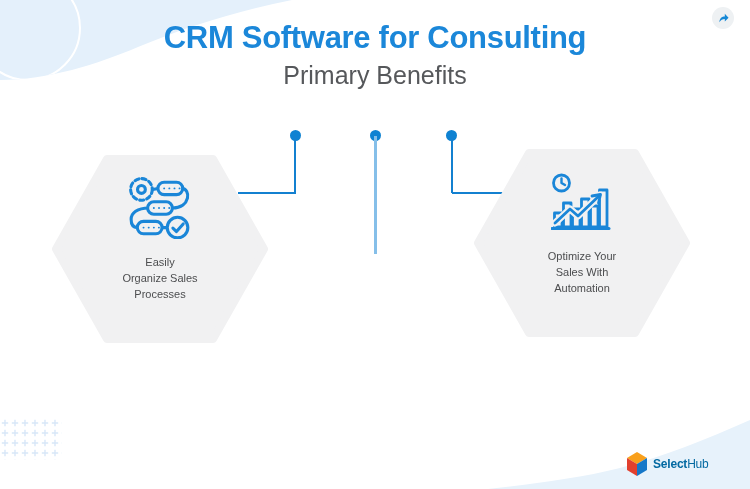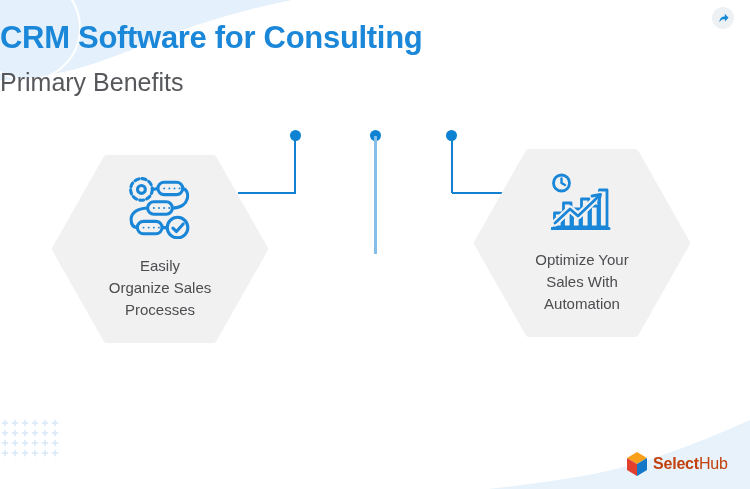--- a/index.html
+++ b/index.html
@@ -6,49 +6,49 @@
   .canvas{position:relative;width:750px;height:489px;background:#ffffff;overflow:hidden;
           font-family:"Liberation Sans",sans-serif}
 
   
   .decor{position:absolute;pointer-events:none}
   .decor.tl{left:0;top:0}
   .decor.br{left:488px;top:418px}
   .decor.plus{left:0;top:418px}
 
   
-  .header{position:absolute;top:20px;left:0;width:750px;}
+  .header{position:absolute;top:20px;left:0;width:750px;text-align:center}
   .title{font-size:31px;font-weight:bold;color:#1b87d9;letter-spacing:-0.3px}
-  .subtitle{font-size:25px;font-weight:400;color:#56585b;margin-top:12px}
+  .subtitle{font-size:25px;font-weight:400;color:#56585b;margin-top:5px}
 
   
   .share{position:absolute;left:712px;top:7px;width:22px;height:22px;border-radius:50%;
          background:#eef1f3;display:flex;align-items:center;justify-content:center;cursor:pointer}
 
   
   .dot{position:absolute;width:11px;height:11px;border-radius:50%;background:#0e82d2}
   .cline{position:absolute;background:#1380d0}
   .cline.light{background:#85bfe9}
 
   
   .hex{position:absolute;width:216px;height:188px}
   .hex svg.bg{position:absolute;left:0;top:0}
   .hex .icon{position:absolute;left:50%;transform:translateX(-50%)}
-  .hex .label{position:absolute;left:0;width:100%;text-align:center;font-size:15px;
+  .hex .label{position:absolute;left:0;width:100%;text-align:center;font-size:11px;
               line-height:1.45;color:#4c4d4f;white-space:pre-line}
   .hex.pos-left{left:52px;top:155px}
   .hex.pos-center{left:267px;top:253px}
   .hex.pos-right{left:474px;top:149px}
   .hex.pos-left  .icon{top:22px}  .hex.pos-left  .label{top:100px}
   .hex.pos-center .icon{top:33px} .hex.pos-center .label{top:115px}
   .hex.pos-right .icon{top:23px}  .hex.pos-right .label{top:100px}
 
   
   .logo{position:absolute;left:626px;top:452px;display:flex;align-items:center;gap:5px;cursor:pointer}
-  .logo .txt{font-size:16px;color:#c2410c;letter-spacing:-0.2px}
+  .logo .txt{font-size:12px;color:#0369a1;letter-spacing:-0.2px}
   .logo .txt .b{font-weight:bold}
   .logo .txt .l{font-weight:400}
 </style>
 </head>
 <body>
 
 <div class="canvas">
 
   <svg class="decor tl" width="300" height="85" viewBox="0 0 300 85">
     <defs>

